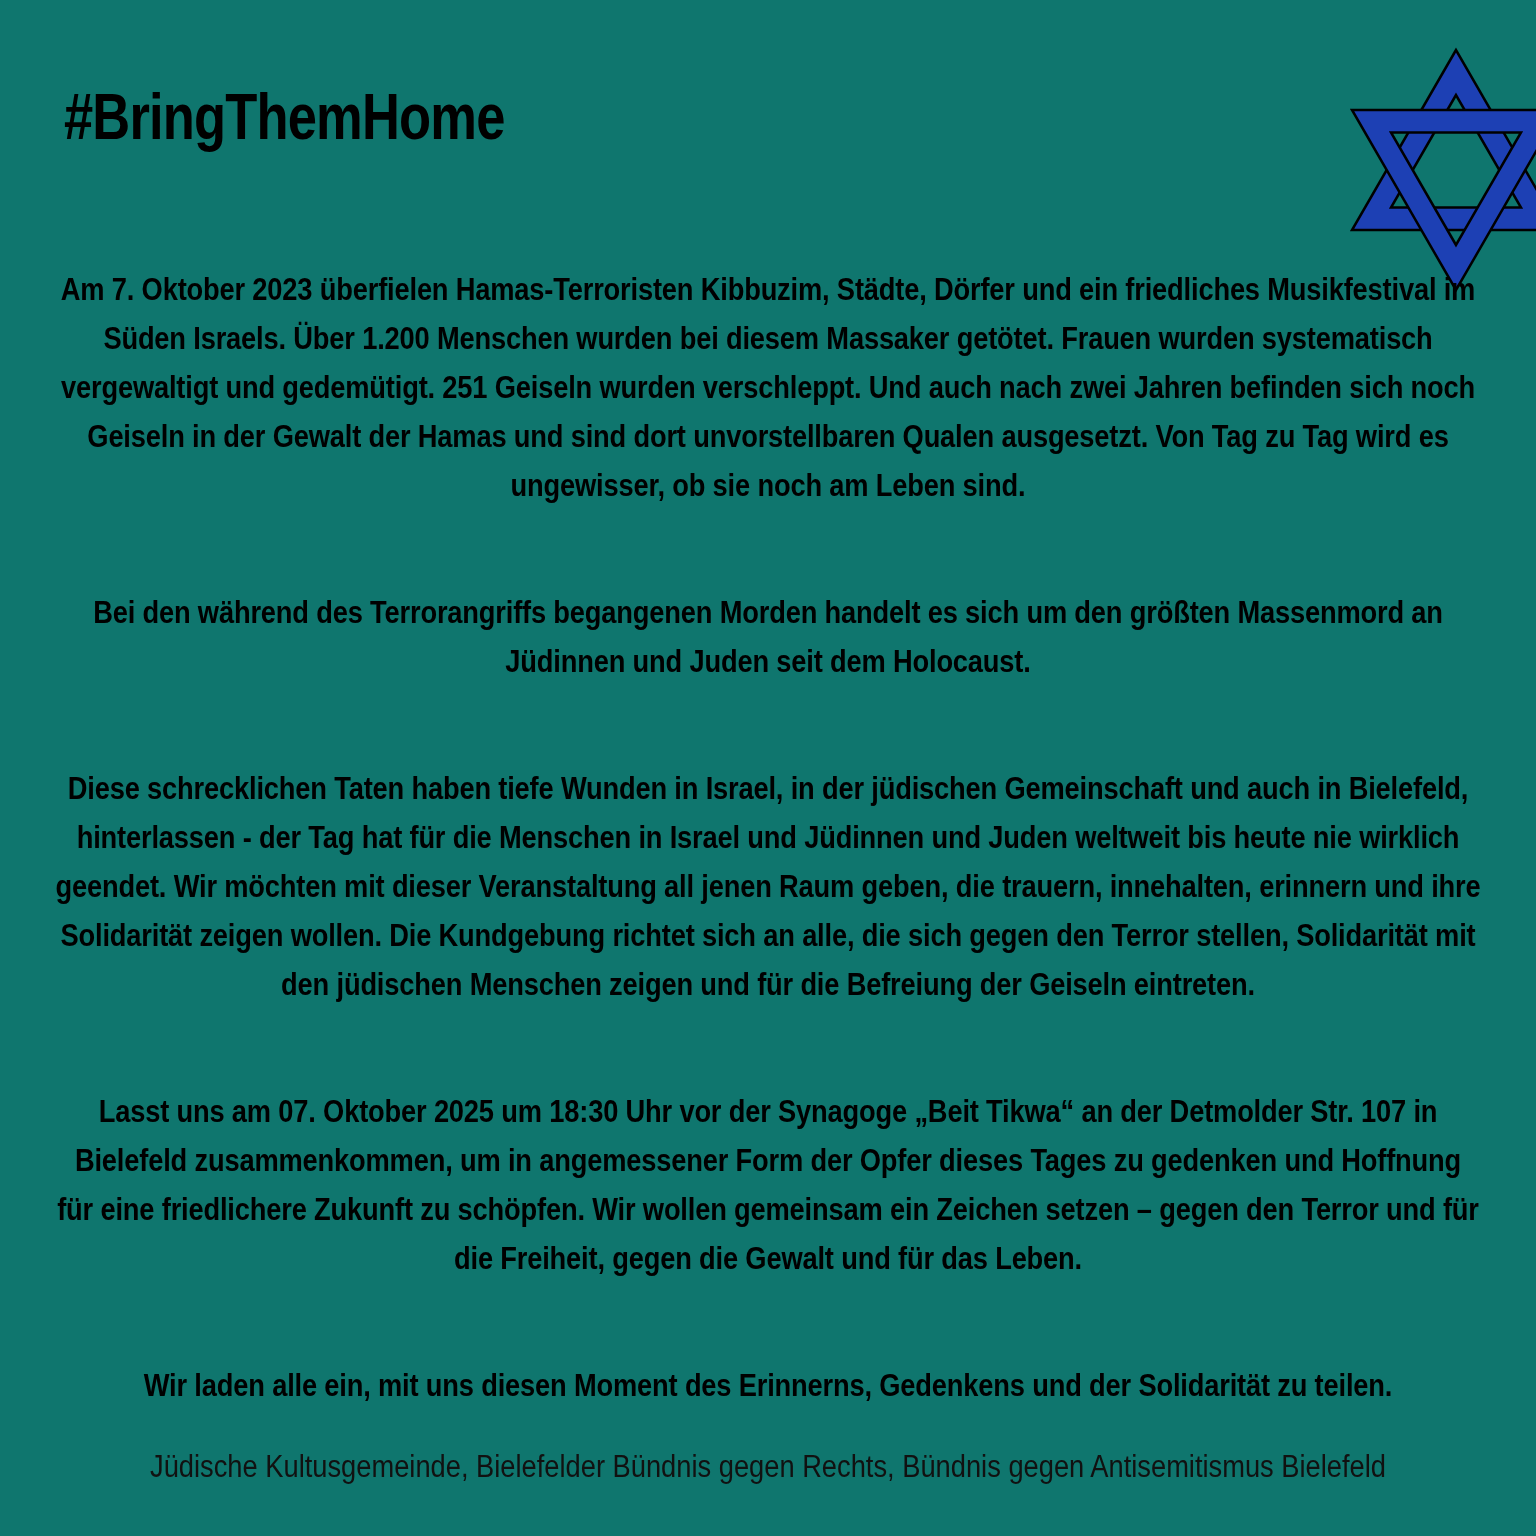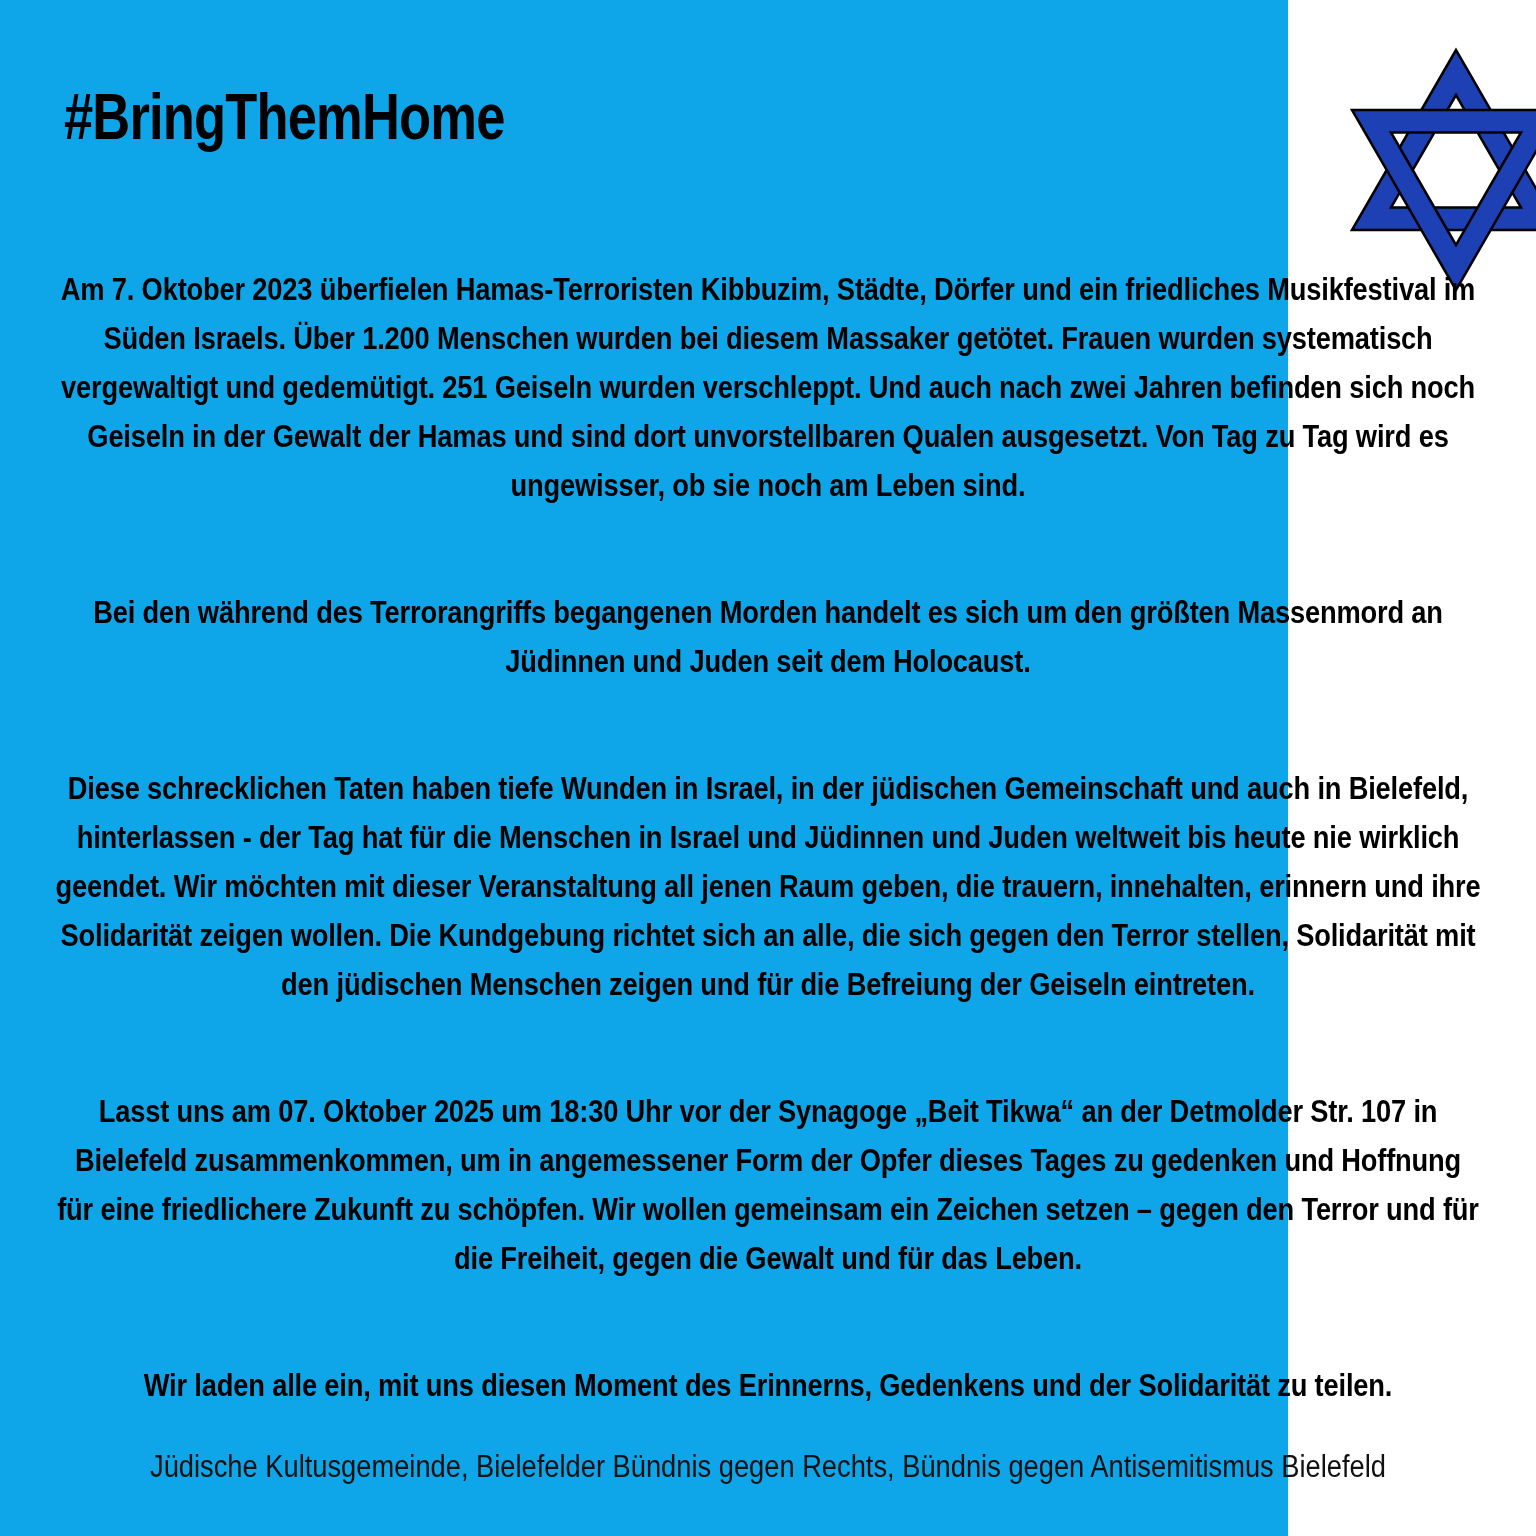--- a/index.html
+++ b/index.html
@@ -7,23 +7,23 @@
     padding: 0;
     width: 1536px;
     height: 1536px;
     background: #ffffff;
     overflow: hidden;
     font-family: "Liberation Sans", sans-serif;
     color: #000000;
   }
   .page {
     position: relative;
-    width: 1288px;
+    width: 1536px;
     height: 1536px;
-    background: #0ea5e9;
+    background: #0f766e;
   }
   .title {
     position: absolute;
     left: 64px;
     top: 84px;
     margin: 0;
     font-size: 64px;
     font-weight: 700;
     line-height: 1.05;
     letter-spacing: -1px;

